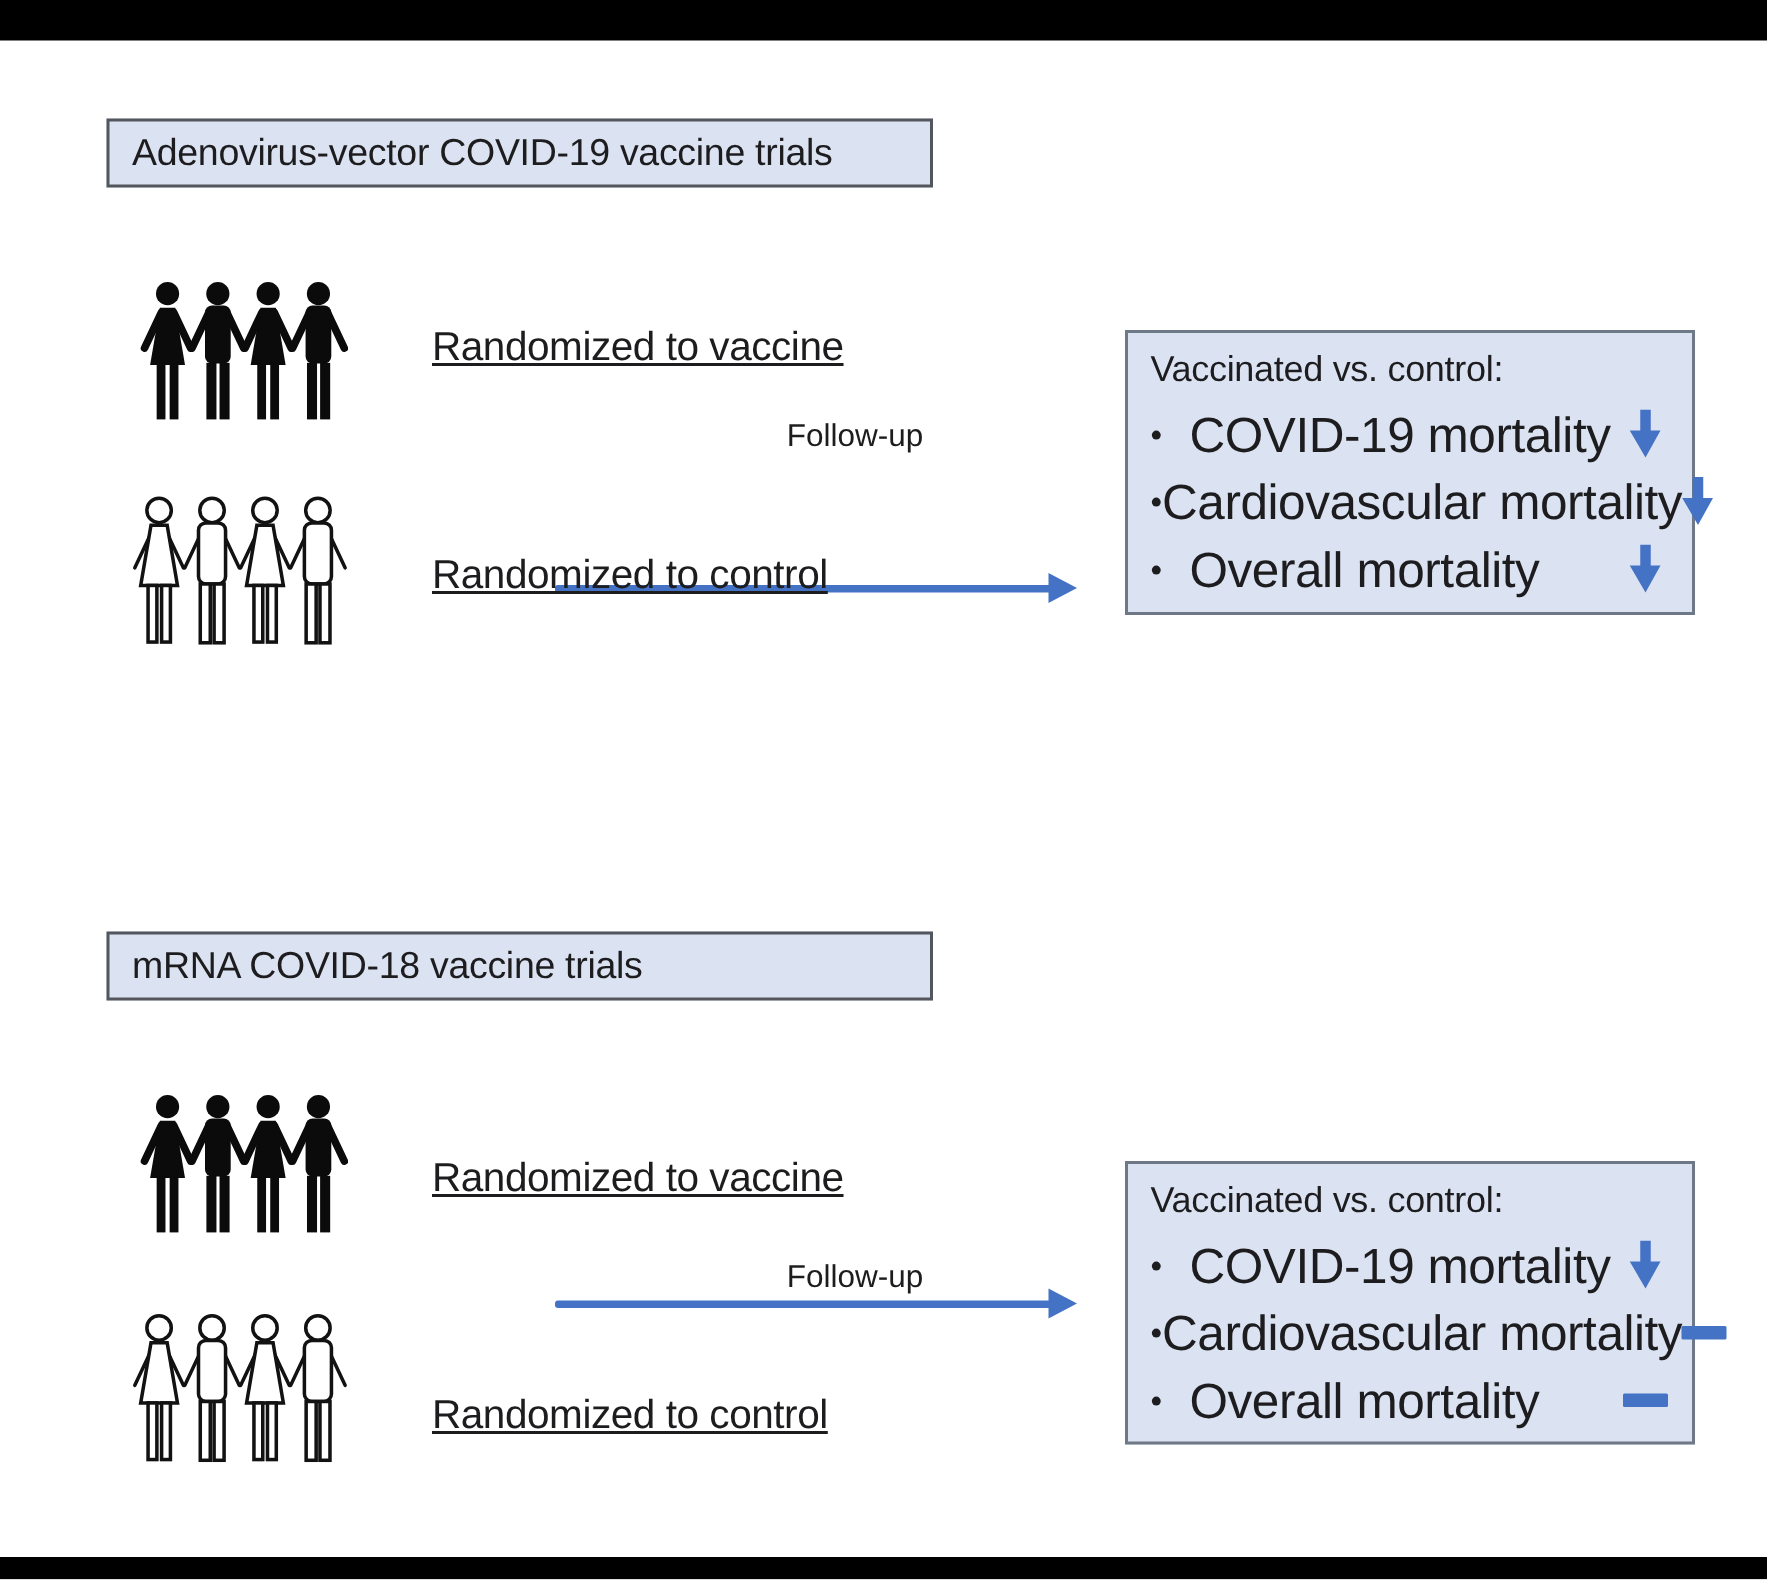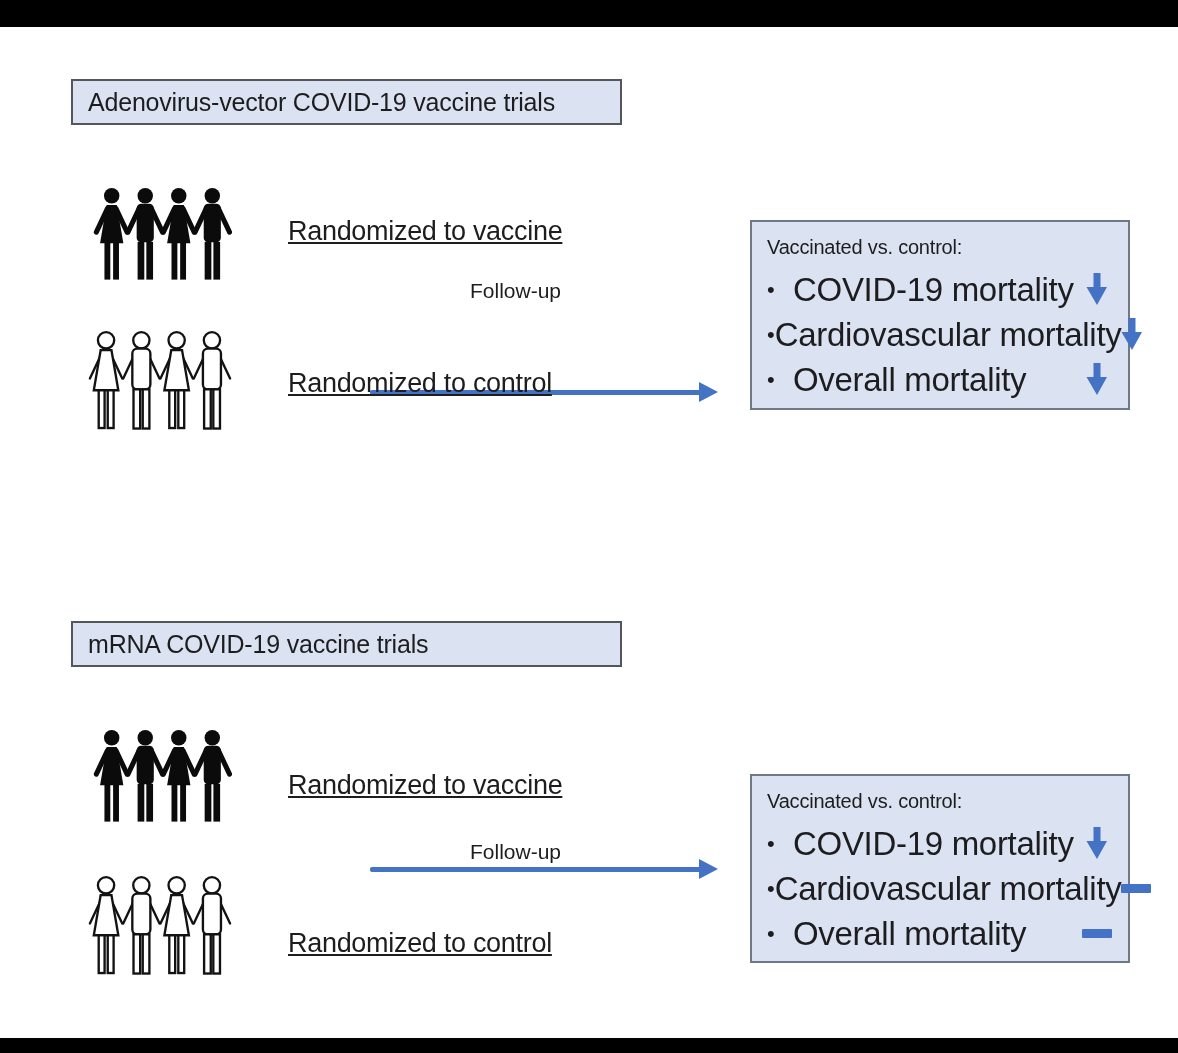--- a/index.html
+++ b/index.html
@@ -22,40 +22,40 @@
   .fig-control{left:85px;}
   .p1 .fig-control{top:251px;}
   .p2 .fig-control{top:254px;}
 
   .glabel{position:absolute;left:288px;font-size:27px;letter-spacing:-0.3px;white-space:nowrap;text-decoration:underline;}
   .p1 .glabel-vaccine{top:137px;}
   .p1 .glabel-control{top:289px;}
   .p2 .glabel-vaccine{top:149px;}
   .p2 .glabel-control{top:307px;}
 
-  .followup{position:absolute;left:470px;width:200px;font-size:21px;}
+  .followup{position:absolute;left:470px;width:200px;text-align:center;font-size:21px;}
   .p1 .followup{top:200px;}
   .p2 .followup{top:219px;}
 
   .arrow-line{position:absolute;left:370px;width:331px;height:5px;border-radius:2px;
               background:var(--accent-blue,#4472c4);}
   .p1 .arrow-line{top:311px;}
   .p2 .arrow-line{top:246px;}
   .arrow-head{position:absolute;left:699px;width:0;height:0;
               border-top:10px solid transparent;border-bottom:10px solid transparent;
               border-left:19px solid var(--accent-blue,#4472c4);}
   .p1 .arrow-head{top:303px;}
   .p2 .arrow-head{top:238px;}
 
   .results{position:absolute;left:750px;width:380px;box-sizing:border-box;
            background:var(--box-bg,#dbe2f1);border:2px solid var(--box-border,#6e7887);
            padding:11px 14px 12px 15px;}
   .p1 .results{top:141px;height:190px;}
   .p2 .results{top:153px;height:189px;}
-  .rheading{font-size:20px;line-height:28px;letter-spacing:-0.2px;}
+  .rheading{font-size:24px;line-height:28px;letter-spacing:-0.2px;}
   .rrow{display:flex;align-items:center;height:33px;margin-top:12px;}
   .rrow:first-of-type{margin-top:14px;}
   .bullet{width:26px;font-size:22px;}
   .rlabel{flex:1;font-size:33px;letter-spacing:-0.3px;white-space:nowrap;}
   .sym{width:34px;display:flex;justify-content:center;align-items:center;}
   .sym .sym-arrow{display:none;}
   .sym .sym-dash{display:none;}
   .sym.decrease .sym-arrow{display:block;}
   .sym.no_change .sym-dash{display:inline-block;}
   .sym-dash{width:30px;height:9px;border-radius:1px;background:var(--accent-blue,#4472c4);}
@@ -168,21 +168,21 @@
             <path d="M7.5 0 h7 v14 h6.5 L11 32 L0.5 14 h7 Z" fill="#4472c4"></path>
             </svg>
 
         </span>
       </div>
     </div>
   </section>
 
   <section class="panel p2">
     <div class="title-box">
-      <span>mRNA COVID-19 vaccine trials</span>
+      <span>mRNA COVID-18 vaccine trials</span>
     </div>
 
     <svg class="people fig fig-vaccine" viewBox="0 0 150 102" width="140" height="95">
         <use href="#pf"></use>
       </svg>
     <div class="glabel glabel-vaccine">Randomized to vaccine</div>
 
     <div class="followup">Follow-up</div>
     <div class="arrow-line"></div>
     <div class="arrow-head"></div>

